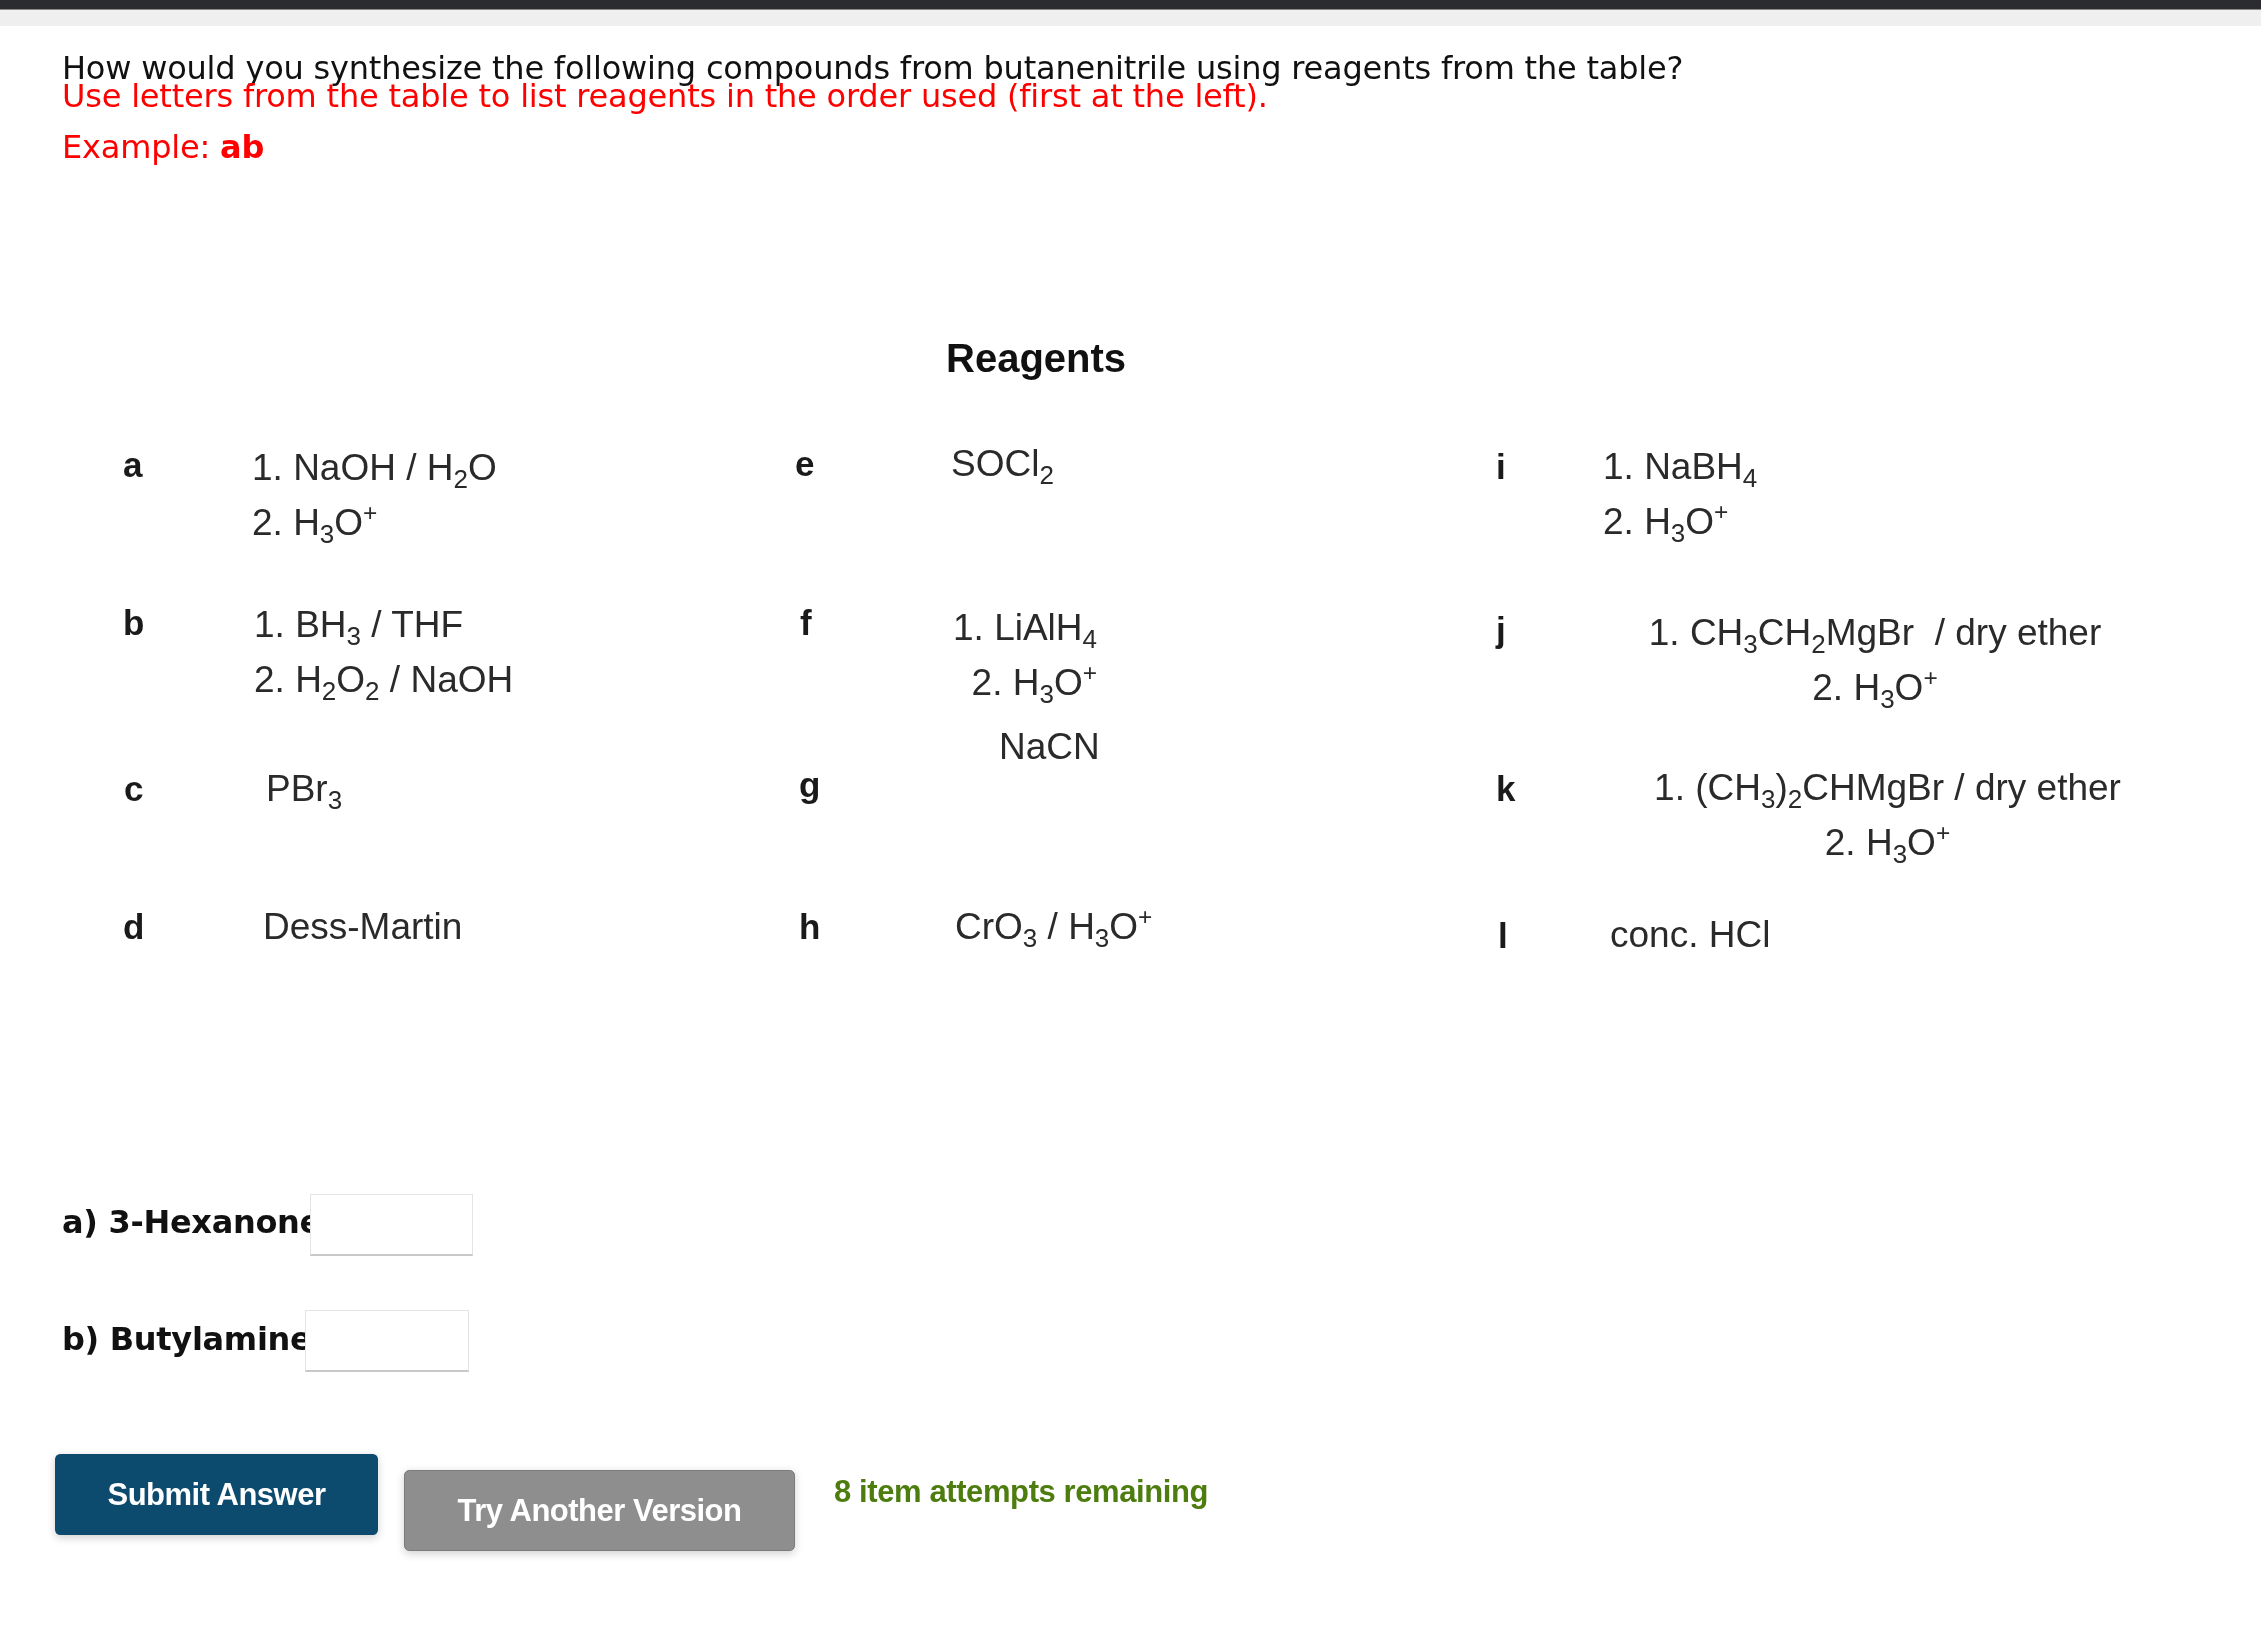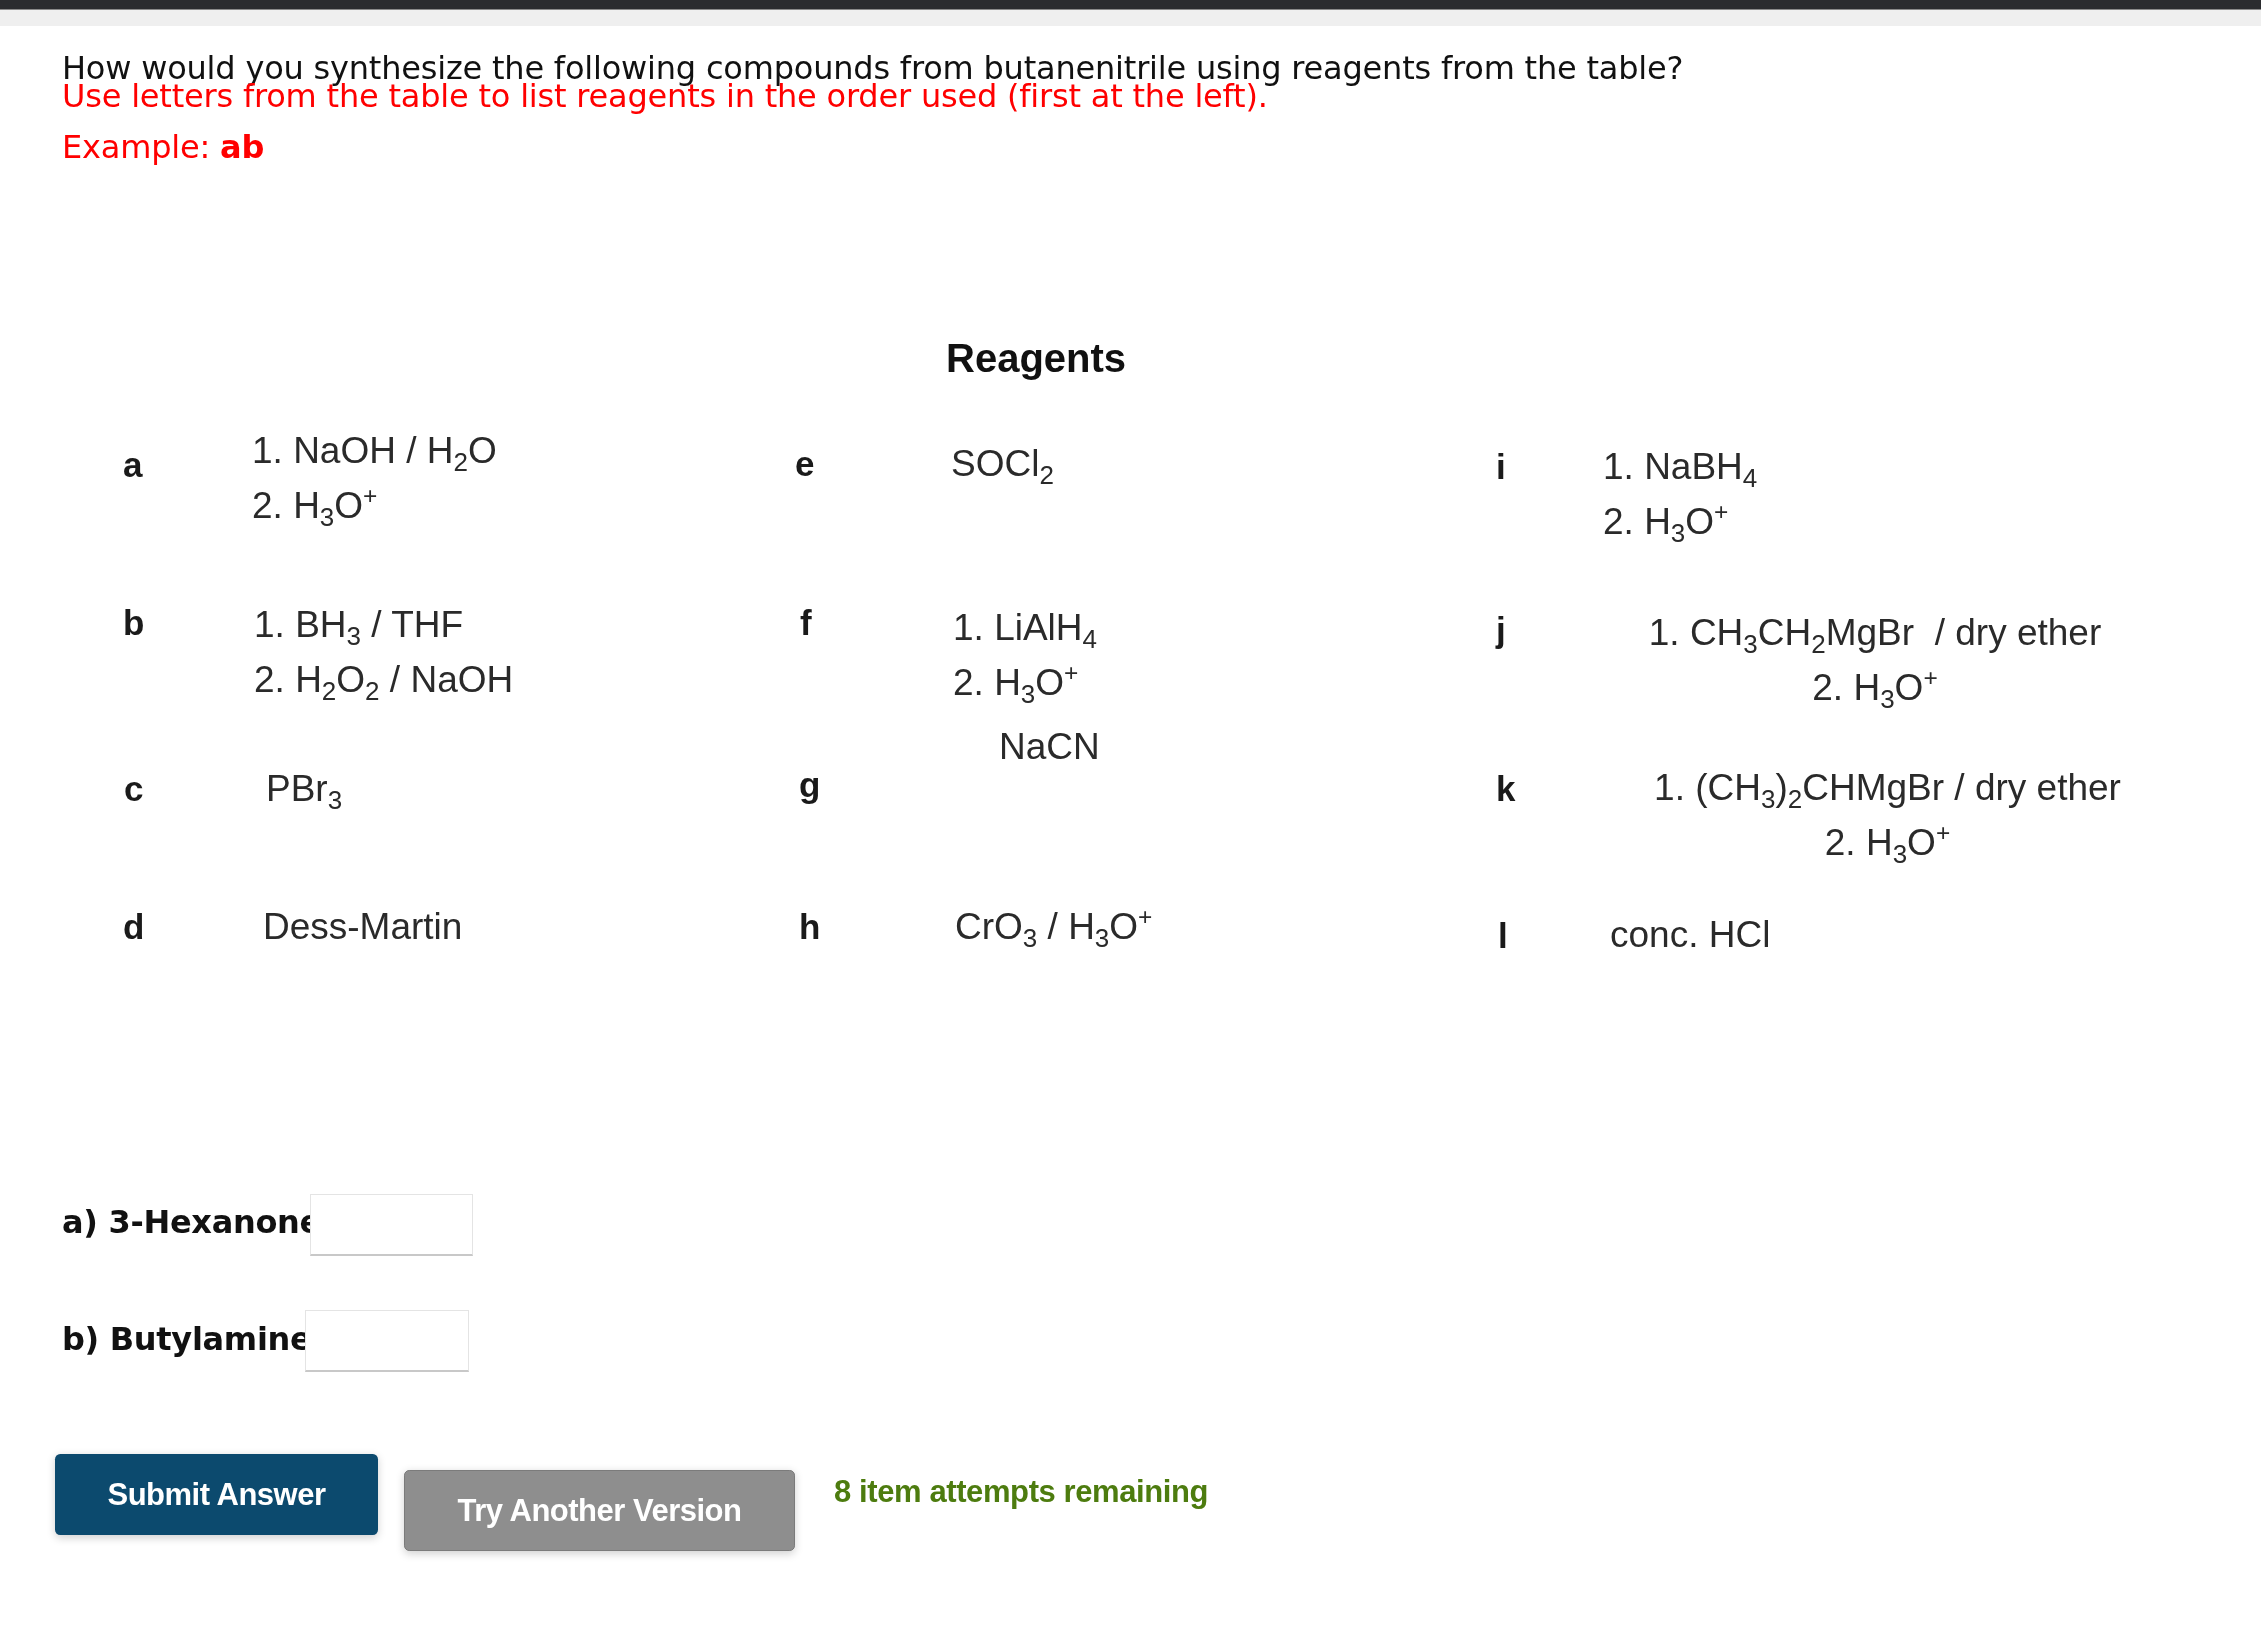--- a/index.html
+++ b/index.html
@@ -43,21 +43,21 @@
 <div class="topbar"></div>
 <div class="topstrip"></div>
 
 <div class="q q1">How would you synthesize the following compounds from butanenitrile using reagents from the table?</div>
 <div class="q q2">Use letters from the table to list reagents in the order used (first at the left).</div>
 <div class="q q3"><span>Example: </span><b>ab</b></div>
 
 <div class="title">Reagents</div>
 
 <div class="lbl" style="left:123px; top:445px;">a</div>
-<div class="chem" style="left:252px; top:423px;">
+<div class="chem" style="left:252px; top:440px;">
   <div>1. NaOH / H<sub>2</sub>O</div>
   <div>2. H<sub>3</sub>O<sup>+</sup></div>
 </div>
 
 <div class="lbl" style="left:123px; top:603px;">b</div>
 <div class="chem" style="left:254px; top:597px;">
   <div>1. BH<sub>3</sub> / THF</div>
   <div>2. H<sub>2</sub>O<sub>2</sub> / NaOH</div>
 </div>
 
@@ -70,21 +70,21 @@
 <div class="chem" style="left:263px; top:899px;">
   <div>Dess-Martin</div>
 </div>
 
 <div class="lbl" style="left:795px; top:444px;">e</div>
 <div class="chem" style="left:951px; top:436px;">
   <div>SOCl<sub>2</sub></div>
 </div>
 
 <div class="lbl" style="left:800px; top:603px;">f</div>
-<div class="chem" style="left:953px; top:600px;">
+<div class="chem" style="left:953px; top:600px;text-align:right;">
   <div>1. LiAlH<sub>4</sub></div>
   <div>2. H<sub>3</sub>O<sup>+</sup></div>
 </div>
 
 <div class="lbl" style="left:799px; top:765px;">g</div>
 <div class="chem" style="left:965px; top:719px;margin-left:34px;">
   <div>NaCN</div>
 </div>
 
 <div class="lbl" style="left:799px; top:907px;">h</div>

